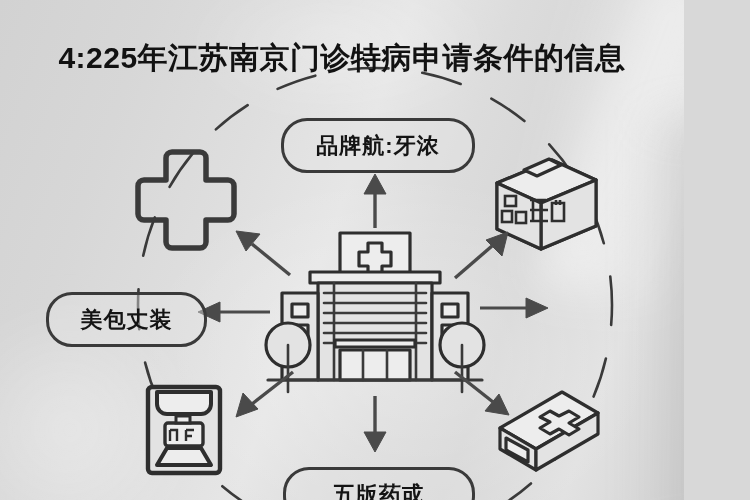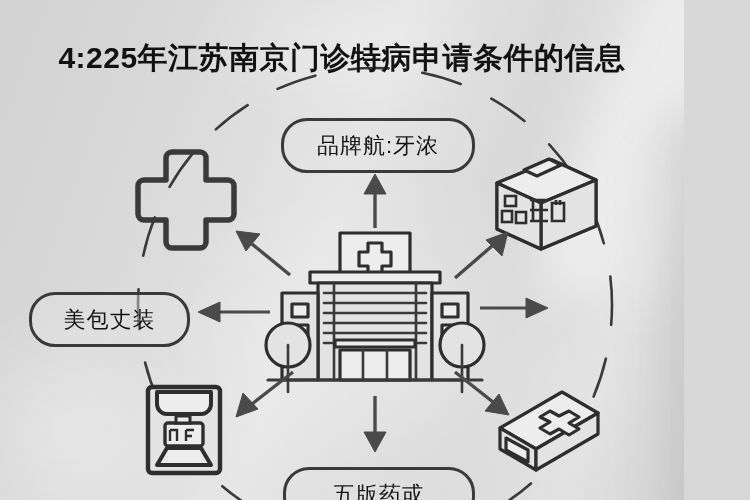--- a/index.html
+++ b/index.html
@@ -71,27 +71,27 @@
   .node-pill {
     position: absolute;
     display: flex;
     align-items: center;
     justify-content: center;
     border: 3px solid #3a3a3a;
     border-radius: 26px;
     background: rgba(226,226,226,0.45);
     color: #141414;
     font-size: 22px;
-    font-weight: normal;
+    font-weight: bold;
     letter-spacing: 1px;
     white-space: nowrap;
     z-index: 5;
   }
   #node-top   { left: 281px; top: 118px; width: 188px; height: 49px; }
-  #node-left  { left: 29px;  top: 292px; width: 155px; height: 49px; }
+  #node-left  { left: 46px;  top: 292px; width: 155px; height: 49px; }
   #node-right { left: 551px; top: 292px; width: 155px; height: 49px; }
   #node-bottom{ left: 283px; top: 467px; width: 186px; height: 49px; }
 </style>
 </head>
 <body>
 
 <div id="infographic">
 
   <div class="bg-streak streak-a"></div>
   <div class="bg-streak streak-b"></div>

